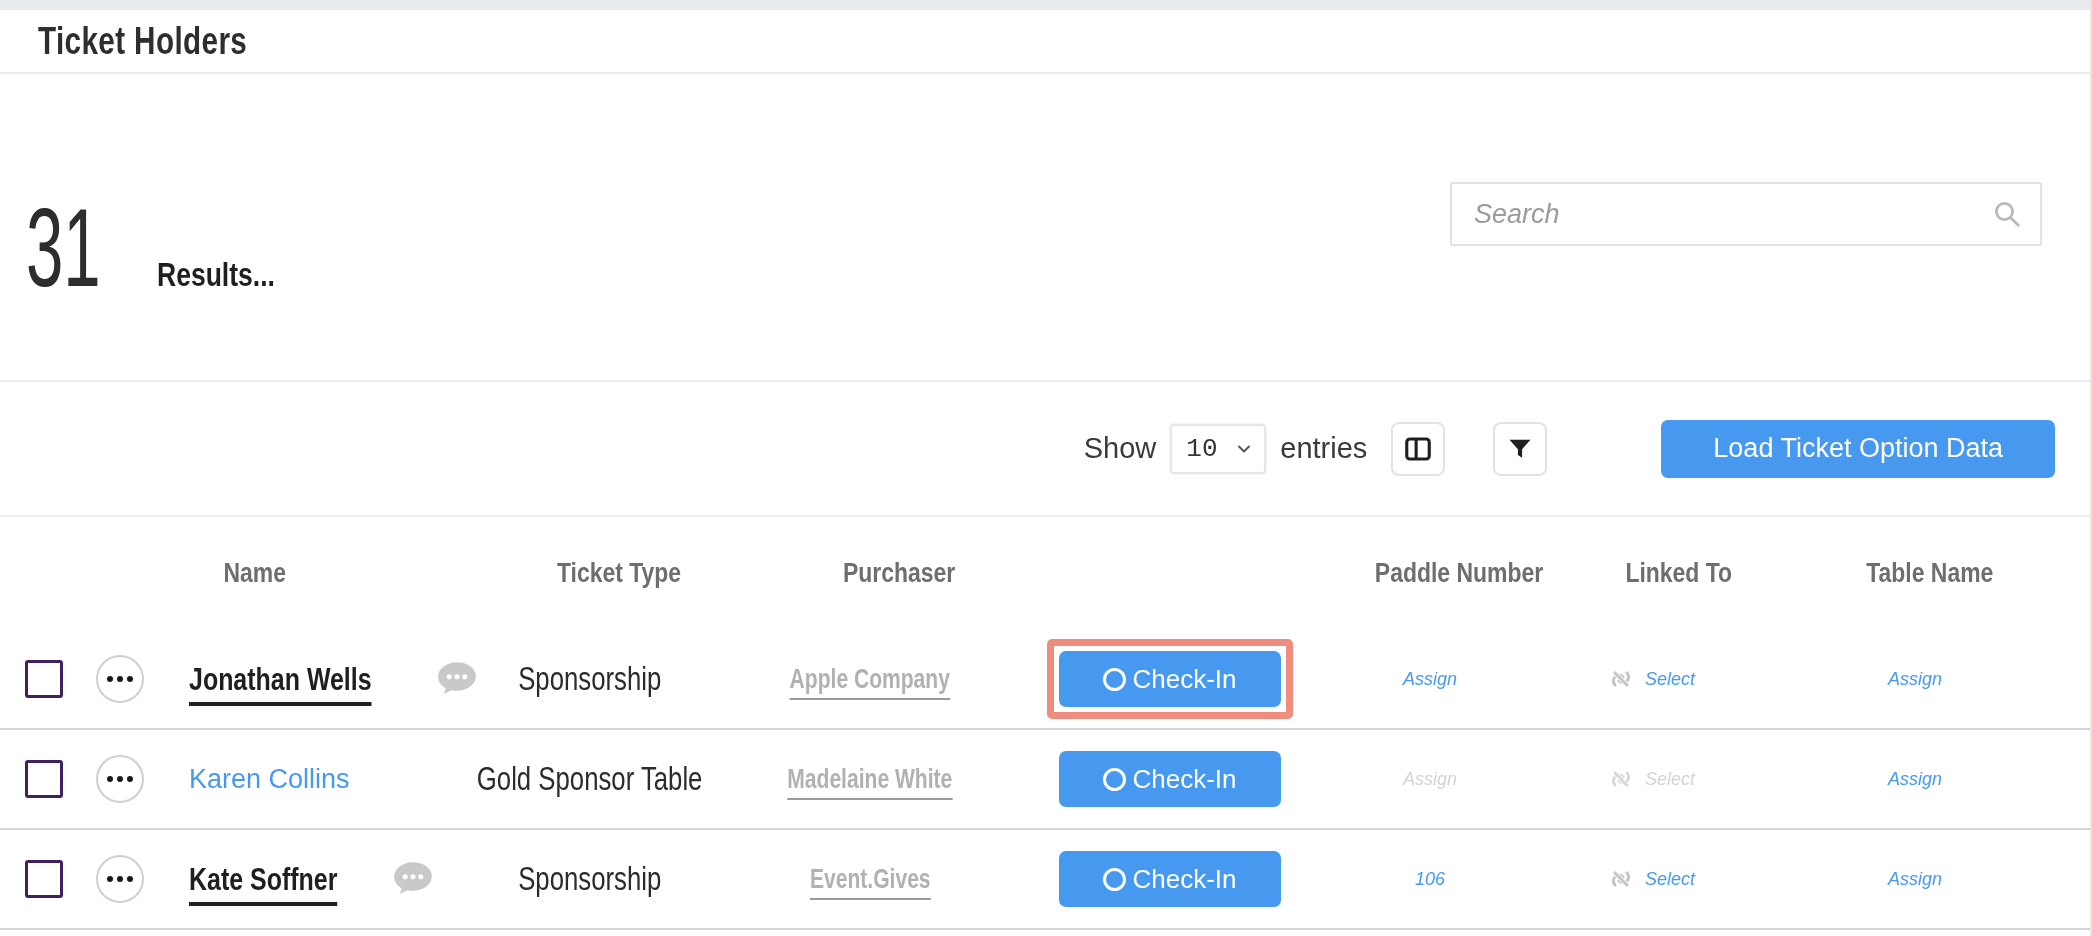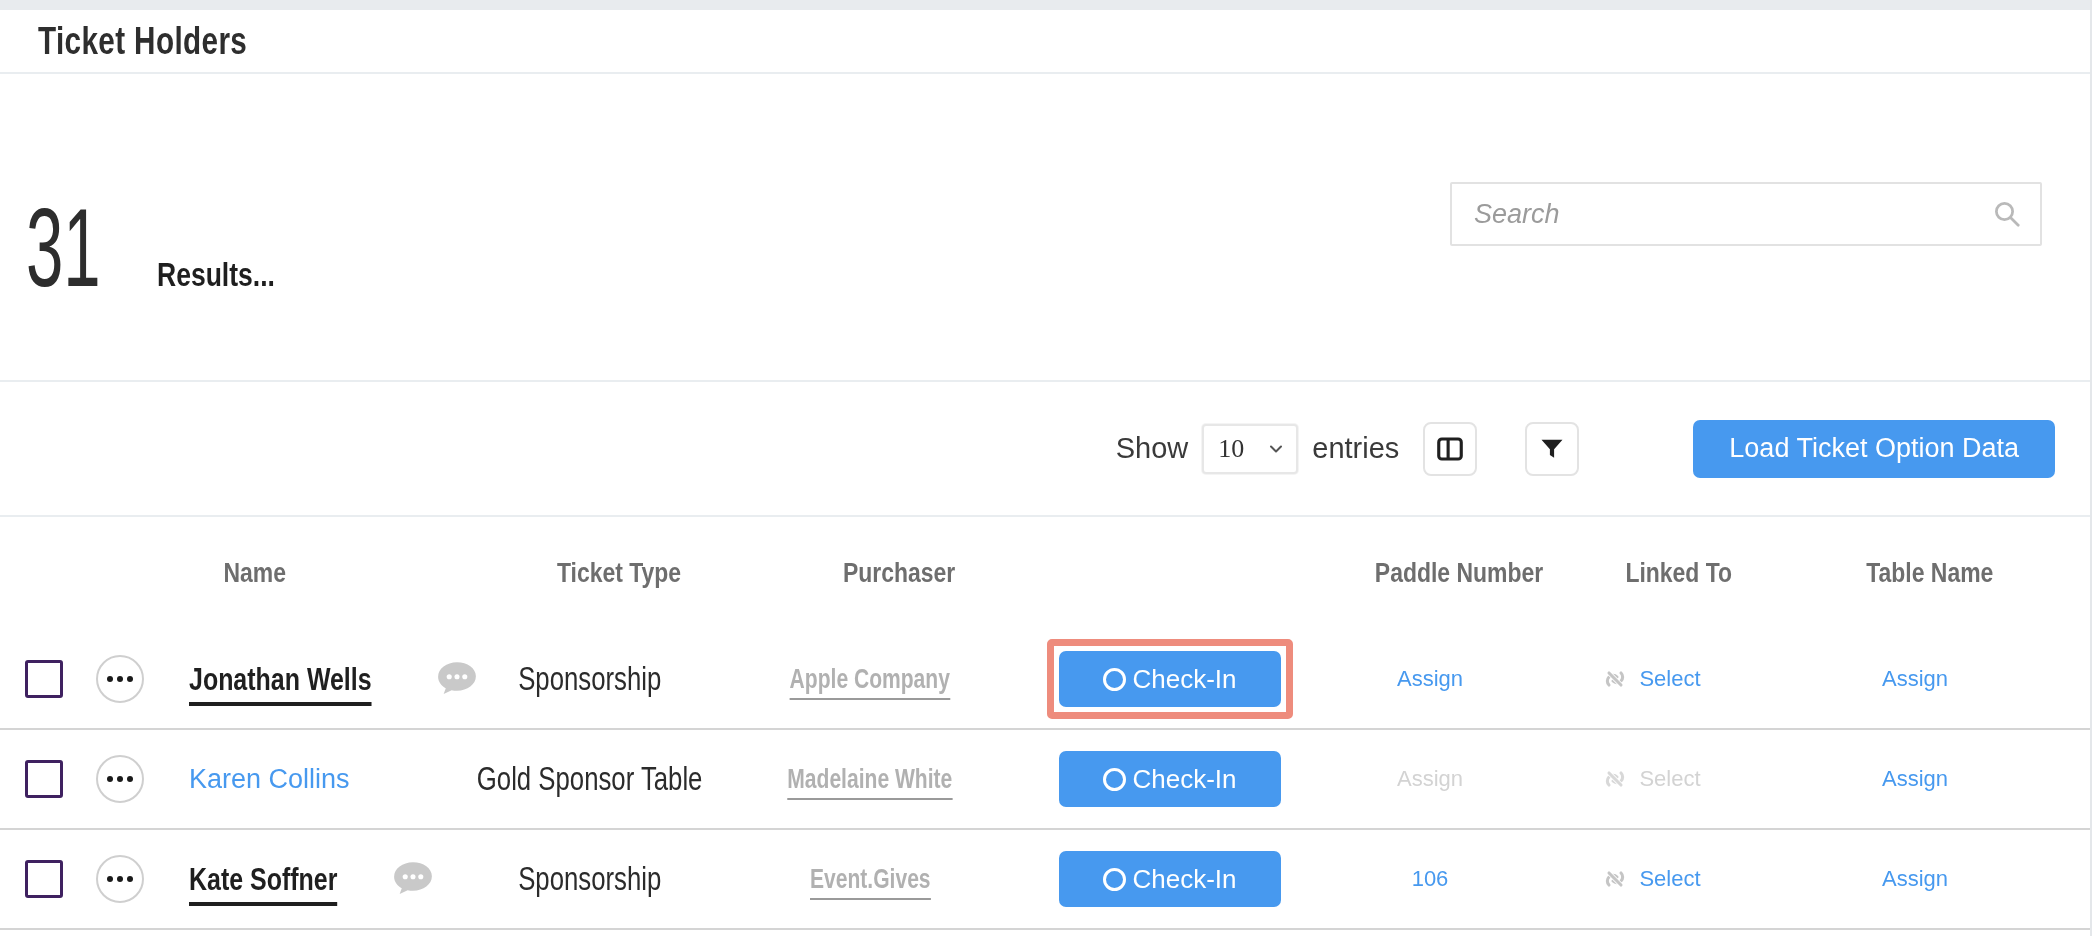--- a/index.html
+++ b/index.html
@@ -36,27 +36,27 @@
 
   
   .controls-band { height:135px; display:flex; align-items:center; justify-content:flex-end;
                    padding-right:35px; border-bottom:2px solid #e9edf0; background:#fff; }
   .show-label, .entries-label { font-size:29px; color:#3a3a3a; }
   .pagesize-wrap { margin:0 14px 0 14px; width:96px; height:50px; border:2px solid #e7e7e7;
                    border-radius:4px; box-shadow:0 0 0 1px #f4f4f4; display:flex; align-items:center;
                    padding:0 10px 0 14px; background:#fff; }
   .pagesize-select { appearance:none; -webkit-appearance:none; border:none; outline:none;
                      font-size:26px; color:#333; background:transparent; flex:1; width:100%;
-                     font-family:Liberation Serif, serif; }
+                     font-family:Liberation Mono, monospace; }
   .chev { width:20px; height:20px; margin-left:-16px; pointer-events:none; }
   .icon-btn { width:54px; height:54px; border:2px solid #e3e3e3; border-radius:8px; background:#fff;
               display:flex; align-items:center; justify-content:center; cursor:pointer; }
   .icon-btn + .icon-btn { margin-left:48px; }
   .icon-btn:first-of-type { margin-left:24px; }
-  .load-btn { margin-left:114px; height:58px; padding:0 36px; background:#4799ef; border:none;
+  .load-btn { margin-left:114px; height:58px; padding:0 52px; background:#4799ef; border:none;
               border-radius:7px; color:#fff; font-size:27px; font-family:"Liberation Sans",sans-serif;
               display:flex; align-items:center; cursor:pointer; }
 
   
   .grid { display:grid; grid-template-columns:75px 90px 315px 220px 340px 260px 260px 180px 1fr;
           align-items:center; }
   .thead { height:113px; background:#fff;margin-left:29px; }
   .th { font-size:27px; font-weight:700; color:#6e6e6e; text-align:center; }
   .th-name { text-align:left; padding-left:24px; }
   .trow { height:100px; border-bottom:2px solid #d4d4d4; }
@@ -81,21 +81,21 @@
   .purchaser { font-size:27px; font-weight:700; color:#b1b1b1; border-bottom:2px solid #9a9a9a;
                padding-bottom:4px; cursor:pointer; }
 
   .checkin-cell { display:flex; justify-content:center; }
   .checkin-btn { width:222px; height:56px; background:#4799ef; border:none; border-radius:7px;
                  color:#fff; font-size:26px; display:flex; align-items:center; justify-content:center;
                  gap:6px; cursor:pointer; font-family:"Liberation Sans",sans-serif; }
   .radio-ring { width:23px; height:23px; border:3px solid #fff; border-radius:50%; display:inline-block; }
   .hl-wrap { border:7px solid #ee8c7d; border-radius:5px; padding:5px; background:#fff; }
 
-  .link { font-size:22px; color:#4799ef; cursor:pointer; text-decoration:none; }
+  .link { font-size:18px; color:#4799ef; cursor:pointer; text-decoration:none;font-style:italic; }
   .link.disabled { color:#d3d3d3; cursor:default; }
   .linked-group { display:flex; align-items:center; justify-content:center; gap:8px; }
   .unlink-icon { width:32px; height:32px; }
 </style>
 </head>
 <body>
 
 <div class="page">
 
   <div class="top-strip"></div>

